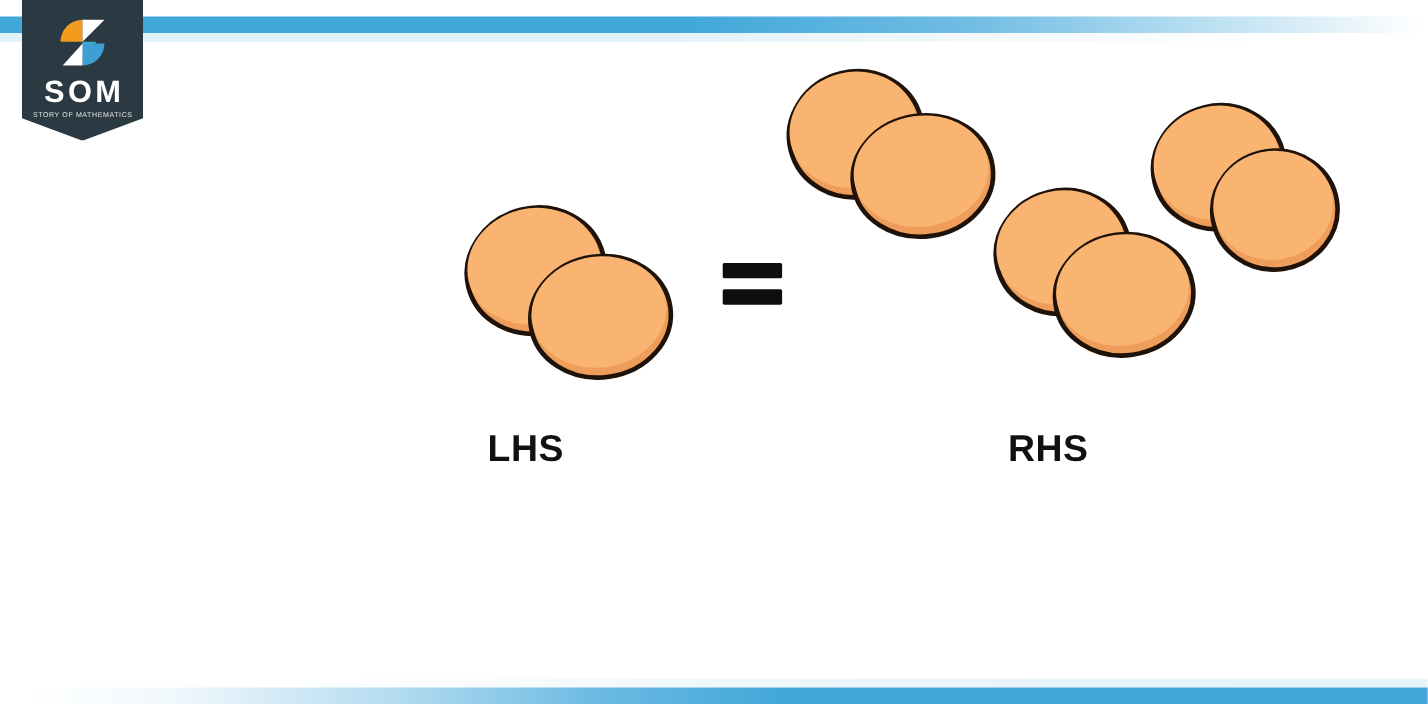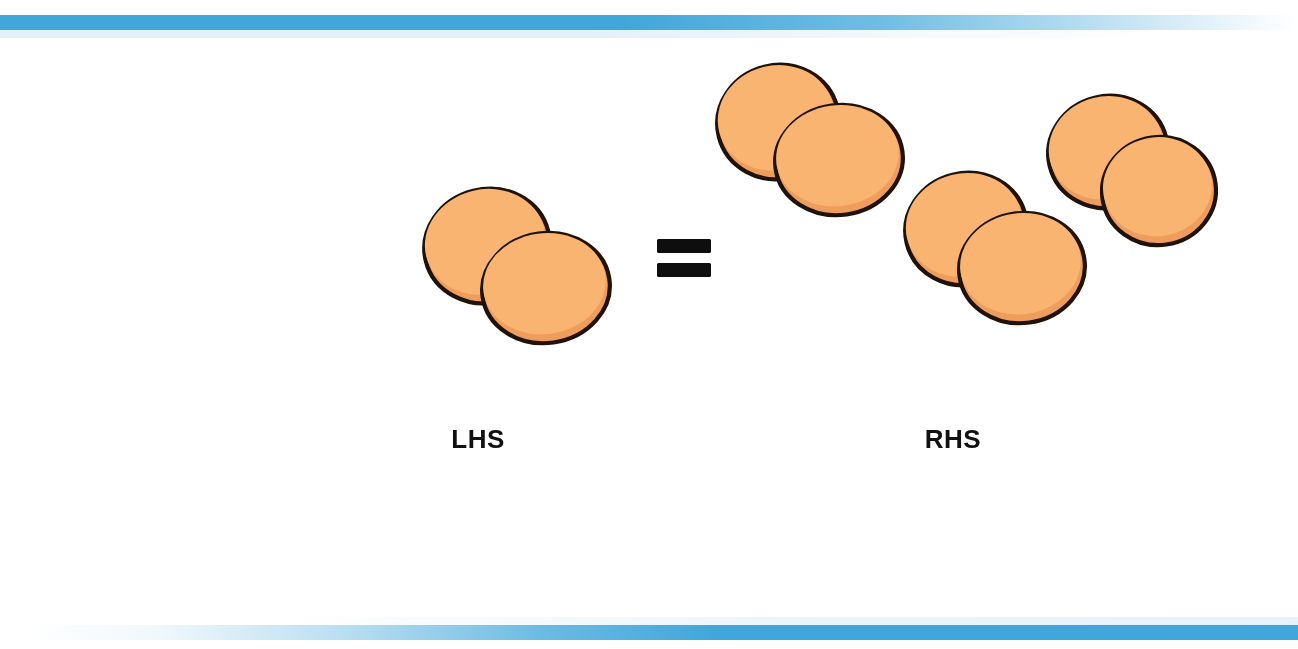--- a/index.html
+++ b/index.html
@@ -47,35 +47,46 @@
   .logo-tagline{color:rgba(255,255,255,0.88);font-size:6.4px;
     letter-spacing:0.55px;margin-top:3px;white-space:nowrap;text-indent:0.55px;}
 
   
   .egg-canvas{position:absolute;left:0;top:0;width:1298px;height:649px;}
 
   .equals{position:absolute;left:657px;top:239px;width:54px;}
   .equals .bar{width:54px;height:14px;background:#0e0e0e;border-radius:1.5px;}
   .equals .bar + .bar{margin-top:10px;}
 
-  .side-label{position:absolute;top:424px;transform:translateX(-50%);
-    font-size:26px;font-weight:bold;color:var(--ink);letter-spacing:0.5px;}
+  .side-label{position:absolute;top:389px;transform:translateX(-50%);
+    font-size:34px;font-weight:bold;color:var(--ink);letter-spacing:0.5px;}
   .side-label.lhs{left:478px;}
   .side-label.rhs{left:953px;}
 </style>
 </head>
 <body>
 
 <div class="stage">
 
   <div class="top-bar"></div>
   <div class="top-bar-wash"></div>
   <div class="bottom-bar"></div>
   <div class="bottom-bar-wash"></div>
 
+  <div class="logo-banner">
+    <svg class="logo-mark" viewBox="0 0 40 46" aria-hidden="true">
+      <path d="M20,21 L0,21 A20,20 0 0 1 20,1 Z" fill="#F39B1D"></path>
+      <path d="M20,21 L20,1 L40,1 Z" fill="#FFFFFF"></path>
+      <path d="M20,21 L33,21 L20,35 Z" fill="#3AABCB"></path>
+      <path d="M20,22.5 L40,22.5 A20,20 0 0 1 20,42.5 Z" fill="#3DA0D4"></path>
+      <path d="M20,22.5 L20,42.5 L2,42.5 Z" fill="#FFFFFF"></path>
+    </svg>
+    <div class="logo-acronym">SOM</div>
+    <div class="logo-tagline">STORY OF MATHEMATICS</div>
+  </div>
 
   <svg class="egg-canvas" viewBox="0 0 1298 649" aria-hidden="true">
       <g transform="translate(487 246) rotate(-14)">
         <ellipse cx="0" cy="0" rx="63" ry="57" fill="#EE9D5A" stroke="#1F1209" stroke-width="4.2"></ellipse>
         <ellipse cx="-1" cy="-4.5" rx="60.5" ry="52.5" fill="#F9B471"></ellipse>
       </g>
       <g transform="translate(546 288) rotate(-8)">
         <ellipse cx="0" cy="0" rx="64" ry="55" fill="#EE9D5A" stroke="#1F1209" stroke-width="4.2"></ellipse>
         <ellipse cx="-1" cy="-4.5" rx="61.5" ry="50.5" fill="#F9B471"></ellipse>
       </g>

